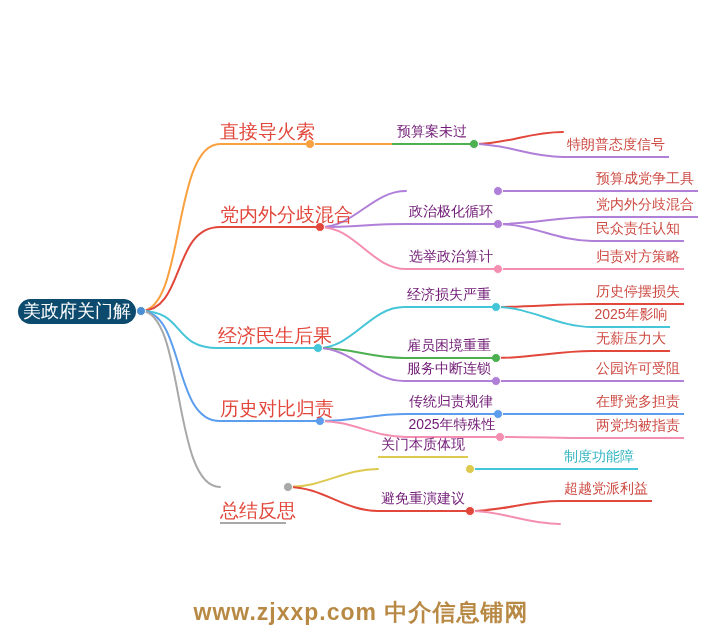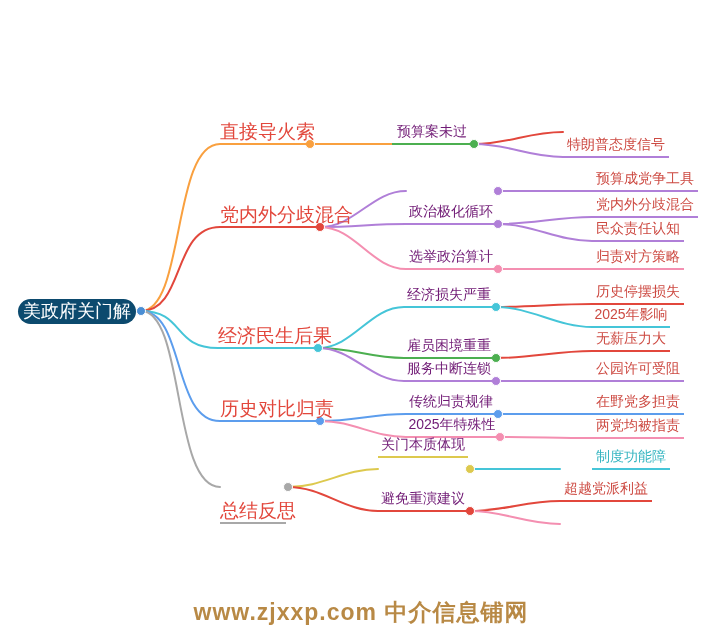--- a/index.html
+++ b/index.html
@@ -8,21 +8,21 @@
   svg.links { position:absolute; left:0; top:0; }
 
   .node {
     position:absolute; white-space:nowrap; text-align:center;
     height:24px; line-height:21px; font-size:14px;
     border-bottom:2px solid #999;
   }
   .l1 { font-size:19px; color:#e2473c; }
   .tc-dark { color:#701a75; }
   .tc-red  { color:#cd4a42; }
-  .tc-cyan { color:#35b5c1;margin-left:32px; }
+  .tc-cyan { color:#35b5c1; }
 
   .bc-orange { border-bottom-color:#f9a03f; }
   .bc-red    { border-bottom-color:#e2473c; }
   .bc-green  { border-bottom-color:#4caf50; }
   .bc-purple { border-bottom-color:#b07fd8; }
   .bc-pink   { border-bottom-color:#f48fb1; }
   .bc-cyan   { border-bottom-color:#45c5d8; }
   .bc-blue   { border-bottom-color:#5c9ded; }
   .bc-yellow { border-bottom-color:#ddc94e; }
   .bc-gray   { border-bottom-color:#a8a8a8;margin-top:36px; }

